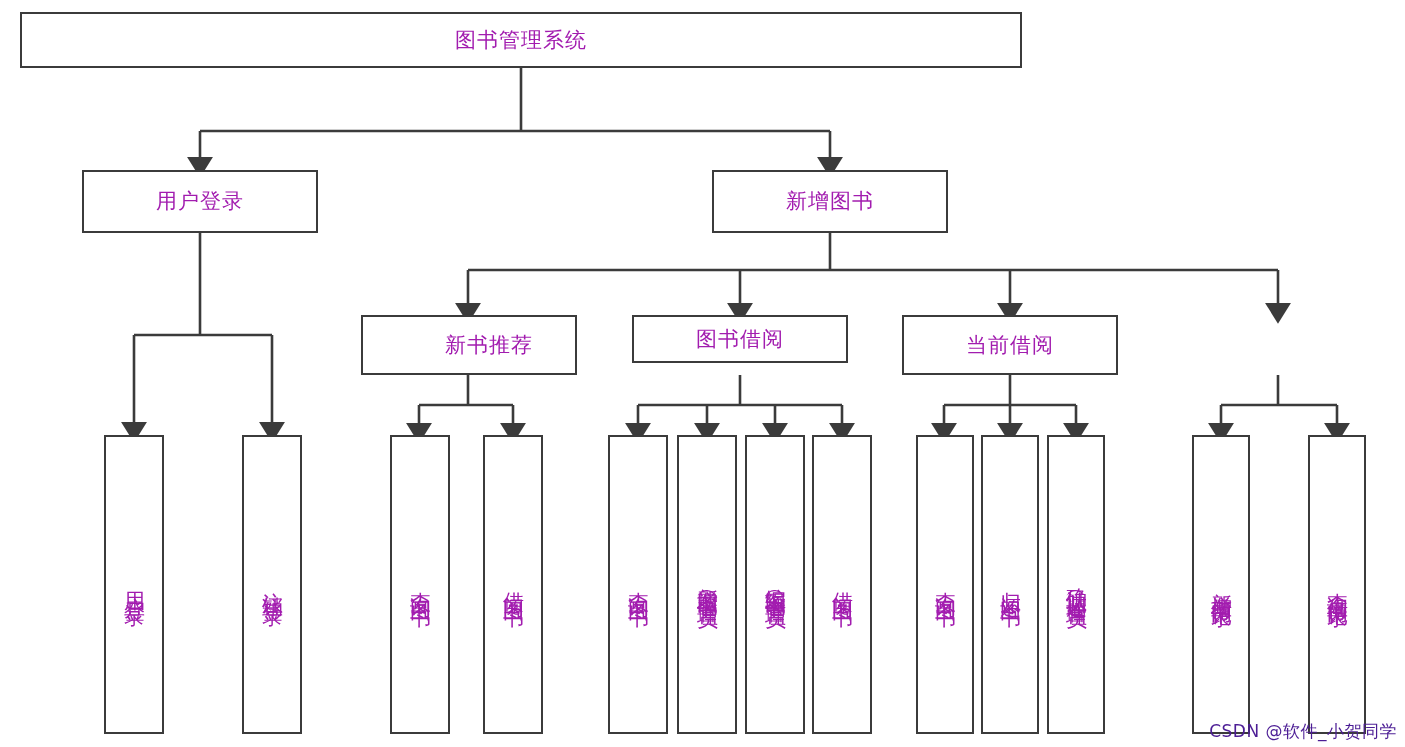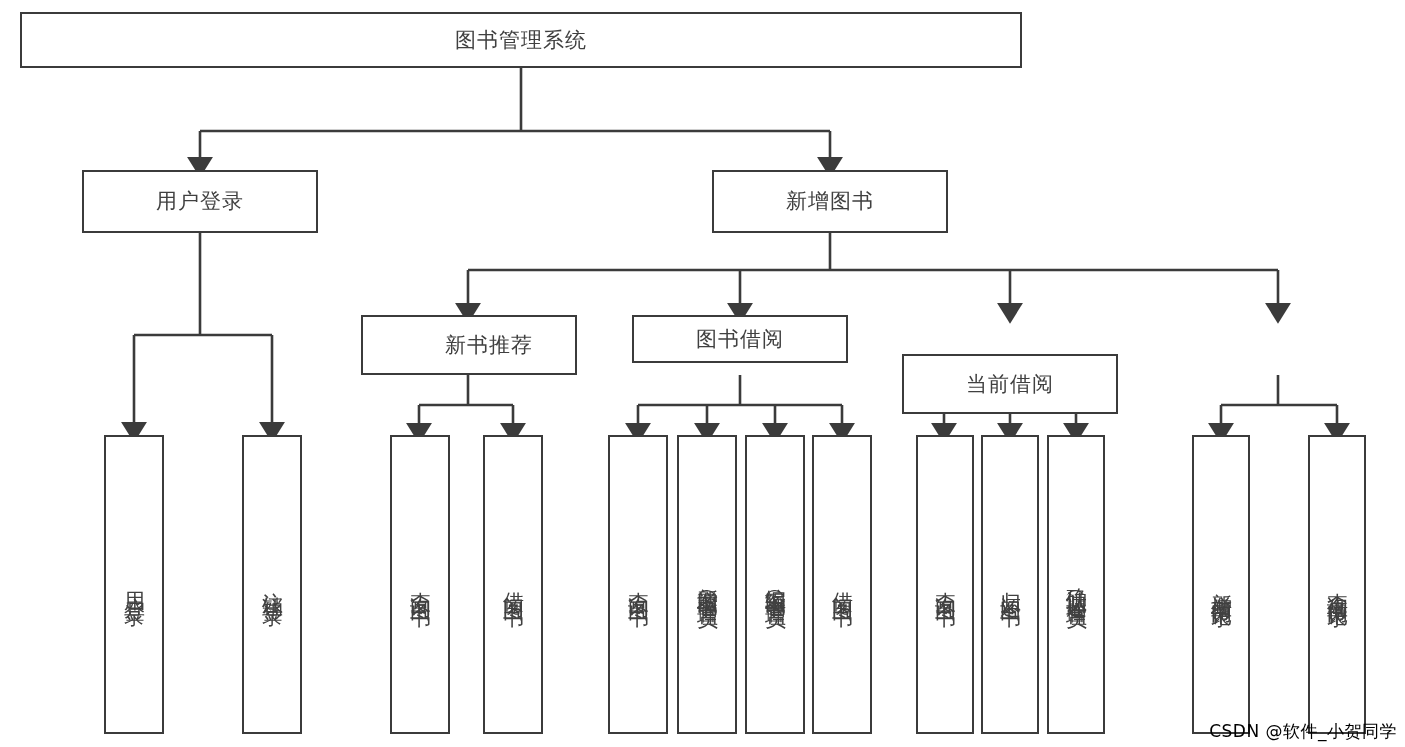--- a/index.html
+++ b/index.html
@@ -28,21 +28,21 @@
     position: absolute;
     box-sizing: border-box;
     background: #ffffff;
     border: 2px solid #3b3b3b;
     display: flex;
     align-items: center;
     justify-content: center;
     z-index: 2;
   }
   .node-label {
-    color: #404040;
+    color: #a21caf;
     font-size: 21px;
     line-height: 1.18;
     letter-spacing: 1px;
     white-space: nowrap;
     text-align: right;
   }
   .node.vertical {
     align-items: center;
     justify-content: center;
     padding: 4px 0;
@@ -56,21 +56,21 @@
     max-height: 100%;
   }
   .node.vertical.tall .node-label {
     letter-spacing: 3px;
   }
   .watermark {
     position: absolute;
     right: 8px;
     bottom: 4px;
     font-size: 17px;
-    color: #000000;
+    color: #4c1d95;
     letter-spacing: 0.5px;
     white-space: nowrap;
     z-index: 5;
   }
 </style>
 </head>
 <body>
 
 <div id="canvas">
 
@@ -134,21 +134,21 @@
   <div class="node" style="left:712px; top:170px; width:236px; height:63px;">
     <span class="node-label">新增图书</span>
   </div>
 
   <div class="node" style="left:361px; top:315px; width:216px; height:60px;padding-left:40px;">
     <span class="node-label">新书推荐</span>
   </div>
   <div class="node" style="left:632px; top:315px; width:216px; height:48px;">
     <span class="node-label">图书借阅</span>
   </div>
-  <div class="node" style="left:902px; top:315px; width:216px; height:60px;margin-top:39px;">
+  <div class="node" style="left:902px; top:315px; width:216px; height:60px;">
     <span class="node-label">当前借阅</span>
   </div>
 
   <div class="node vertical" style="left:104px; top:435px; width:60px; height:299px;">
     <span class="node-label">用户登录</span>
   </div>
   <div class="node vertical" style="left:242px; top:435px; width:60px; height:299px;">
     <span class="node-label">注销登录</span>
   </div>
 

